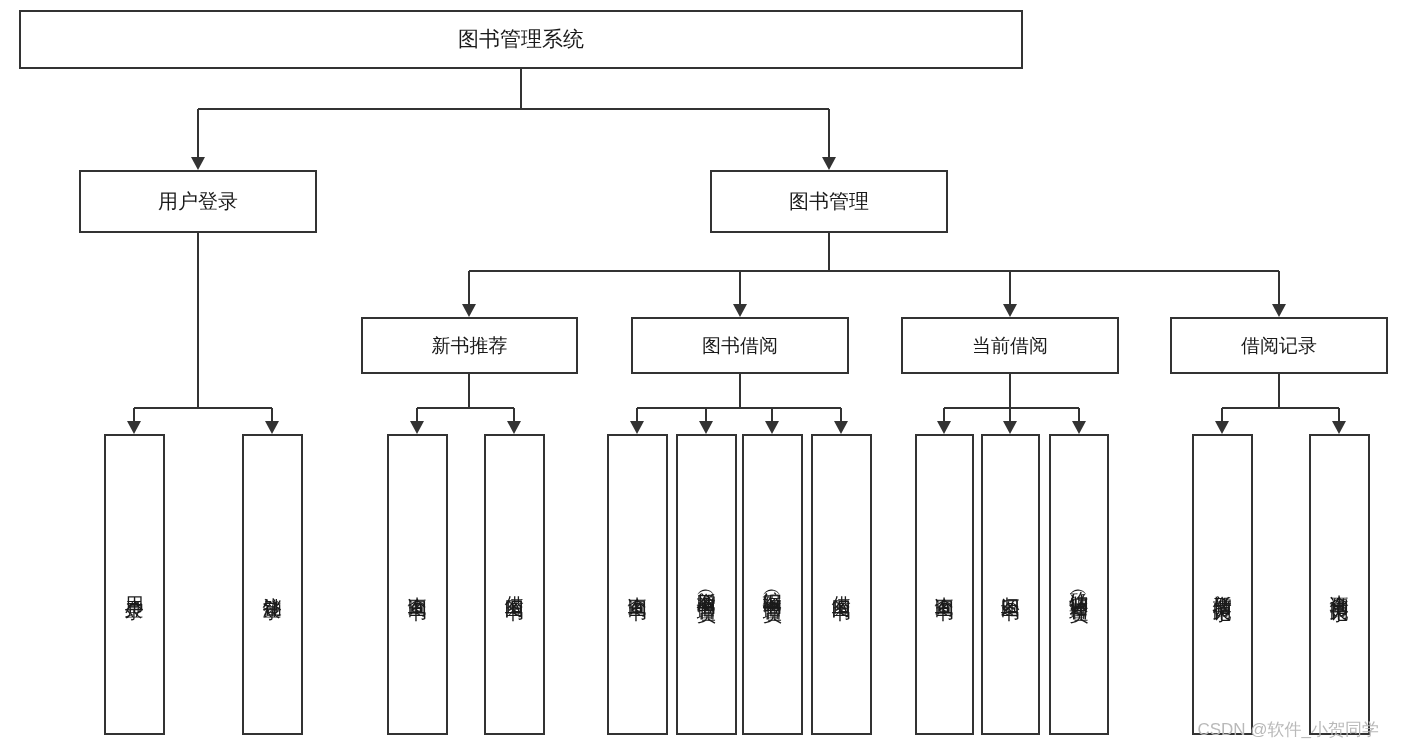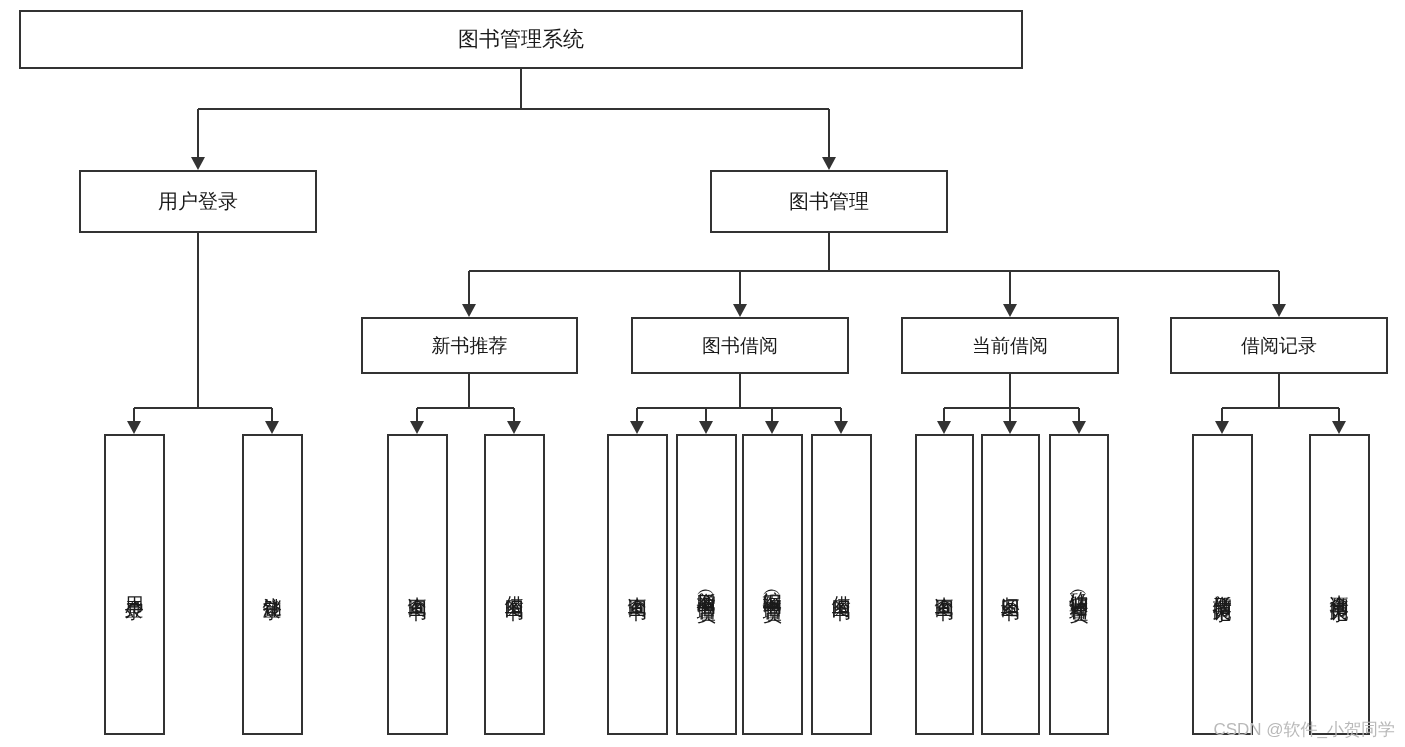--- a/index.html
+++ b/index.html
@@ -66,21 +66,21 @@
     stroke: #333333;
     stroke-width: 2;
     fill: none;
   }
   .arrow-head {
     fill: #333333;
     stroke: none;
   }
   .watermark {
     position: absolute;
-    right: 10px;
+    right: 26px;
     bottom: 6px;
     font-family: "Liberation Sans", "DejaVu Sans", sans-serif;
     font-size: 17px;
     color: #b9b9b9;
     white-space: nowrap;
     pointer-events: none;
   }
 </style>
 </head>
 <body>

